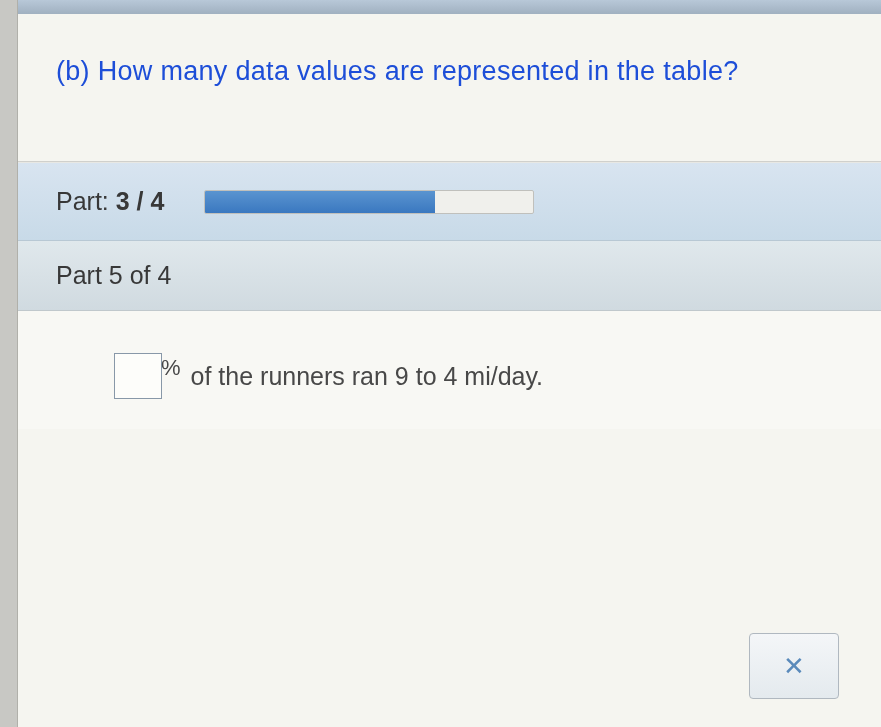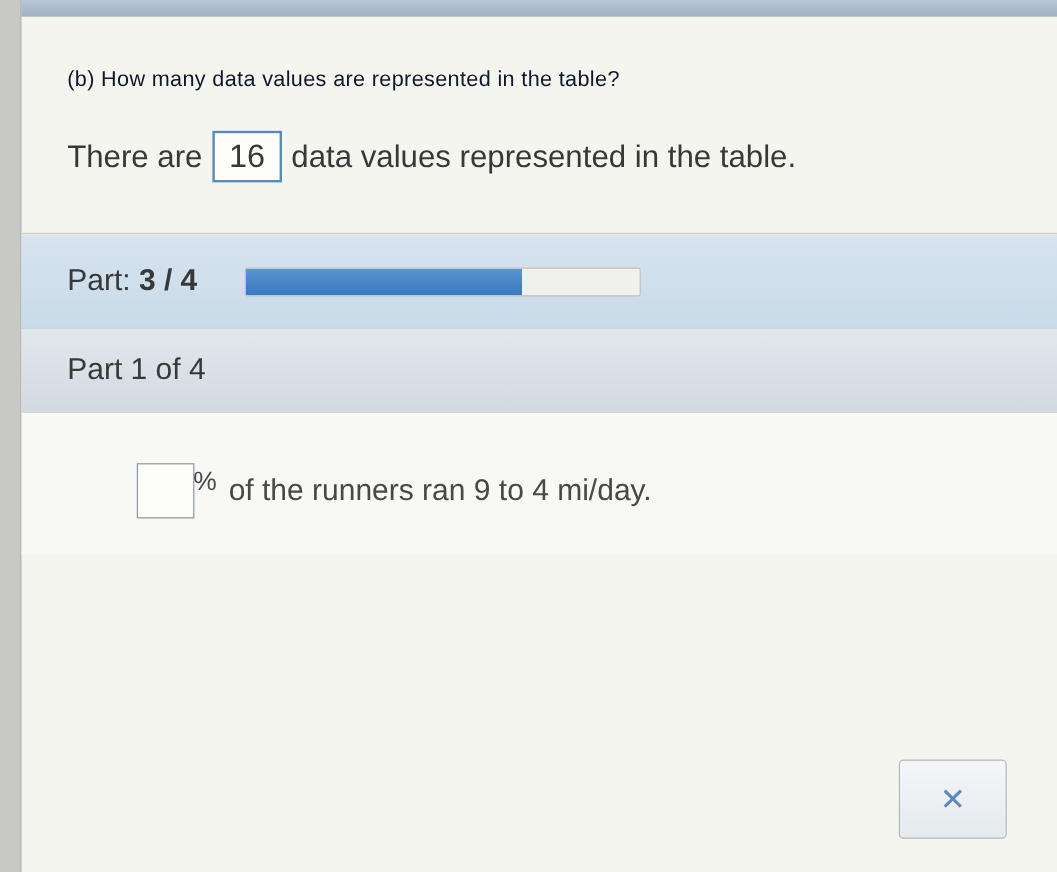--- a/index.html
+++ b/index.html
@@ -38,22 +38,22 @@
       top: 14px;
       right: 0;
       bottom: 0;
       background: #f5f5f0;
     }
     .section-b {
       padding: 42px 0 42px 38px;
       border-bottom: 1px solid #d0d0cc;
     }
     .question-text {
-      font-size: 18px;
-      color: #0f172a;
+      font-size: 27px;
+      color: #1d4ed8;
       margin-bottom: 32px;
       letter-spacing: 0.3px;
     }
     .answer-line {
       font-size: 26px;
       color: #383838;
       display: flex;
       align-items: center;
       gap: 8px;
     }
@@ -157,41 +157,36 @@
 <div class="left-bar"></div>
 <div class="top-bar"></div>
 
 <div class="content">
 
   <div class="section-b">
     <div class="question-text">
       <span>(b)</span>
       <span>How many data values are represented in the table?</span>
     </div>
-    <div class="answer-line">
-      <span>There are</span>
-      <span class="answer-box">16</span>
-      <span>data values represented in the table.</span>
-    </div>
   </div>
 
   <div class="progress-section">
     <div class="progress-label">
       <span>Part:</span>
       <b>3</b>
       <b>/</b>
       <b>4</b>
     </div>
     <div class="progress-bar-container">
       <div class="progress-bar-fill"></div>
     </div>
   </div>
 
   <div class="part-header">
-    <span>Part 1 of 4</span>
+    <span>Part 5 of 4</span>
   </div>
 
   <div class="section-c">
     <div class="answer-line-c">
       <span class="empty-box"></span>
       <span class="percent-sign">%</span>
       <span>of the runners ran 9 to 4 mi/day.</span>
     </div>
   </div>
 

